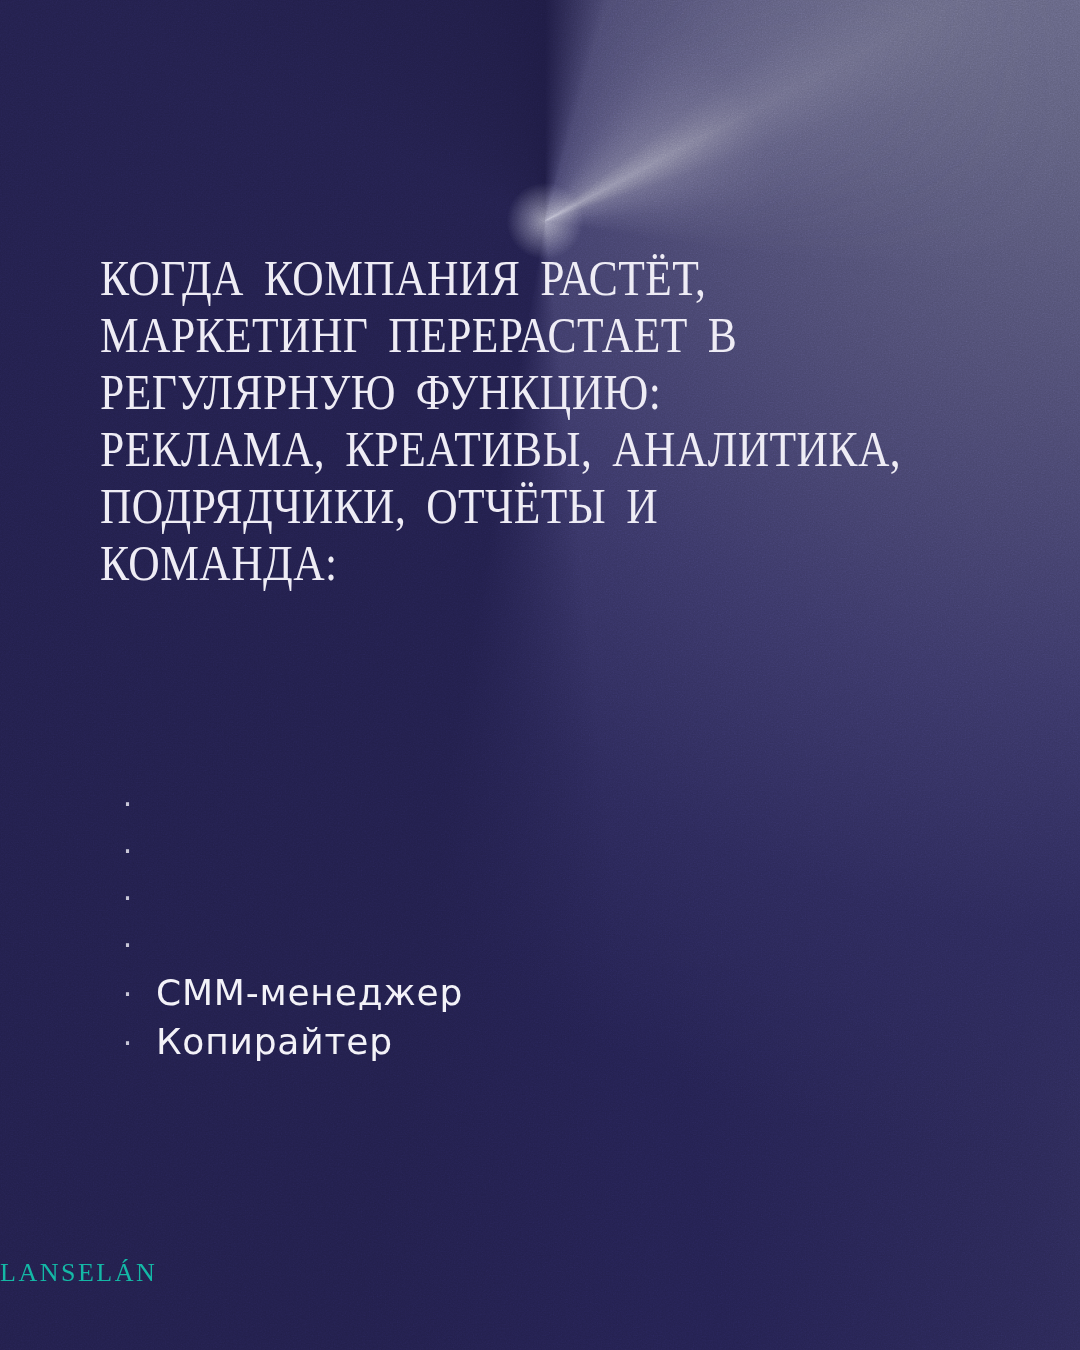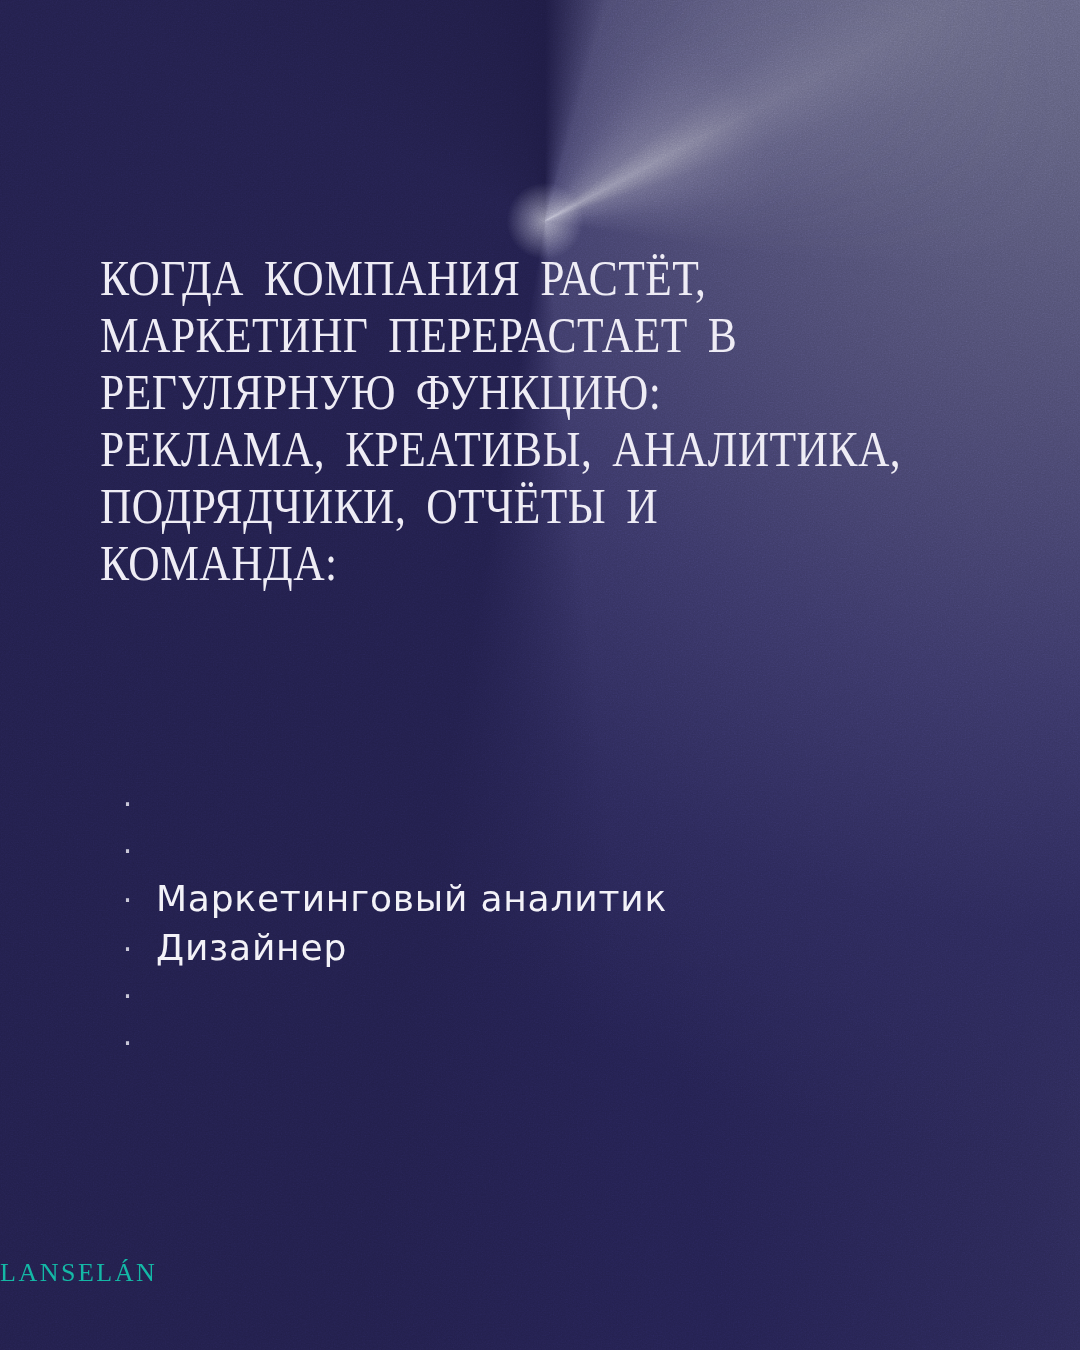--- a/index.html
+++ b/index.html
@@ -172,29 +172,29 @@
 
   <div class="roles">
     <div class="role-row">
       <span class="role-bullet">·</span>
     </div>
     <div class="role-row">
       <span class="role-bullet">·</span>
     </div>
     <div class="role-row">
       <span class="role-bullet">·</span>
-      <span class="role-label">Маркетинговый аналитик</span>
-    </div>
-    <div class="role-row">
-      <span class="role-bullet">·</span>
-      <span class="role-label">Дизайнер</span>
-    </div>
-    <div class="role-row">
-      <span class="role-bullet">·</span>
-    </div>
-    <div class="role-row">
-      <span class="role-bullet">·</span>
+    </div>
+    <div class="role-row">
+      <span class="role-bullet">·</span>
+    </div>
+    <div class="role-row">
+      <span class="role-bullet">·</span>
+      <span class="role-label">СММ-менеджер</span>
+    </div>
+    <div class="role-row">
+      <span class="role-bullet">·</span>
+      <span class="role-label">Копирайтер</span>
     </div>
   </div>
 
   <div class="brand">LANSELÁN</div>
 
 </div>
 
 </body></html>

